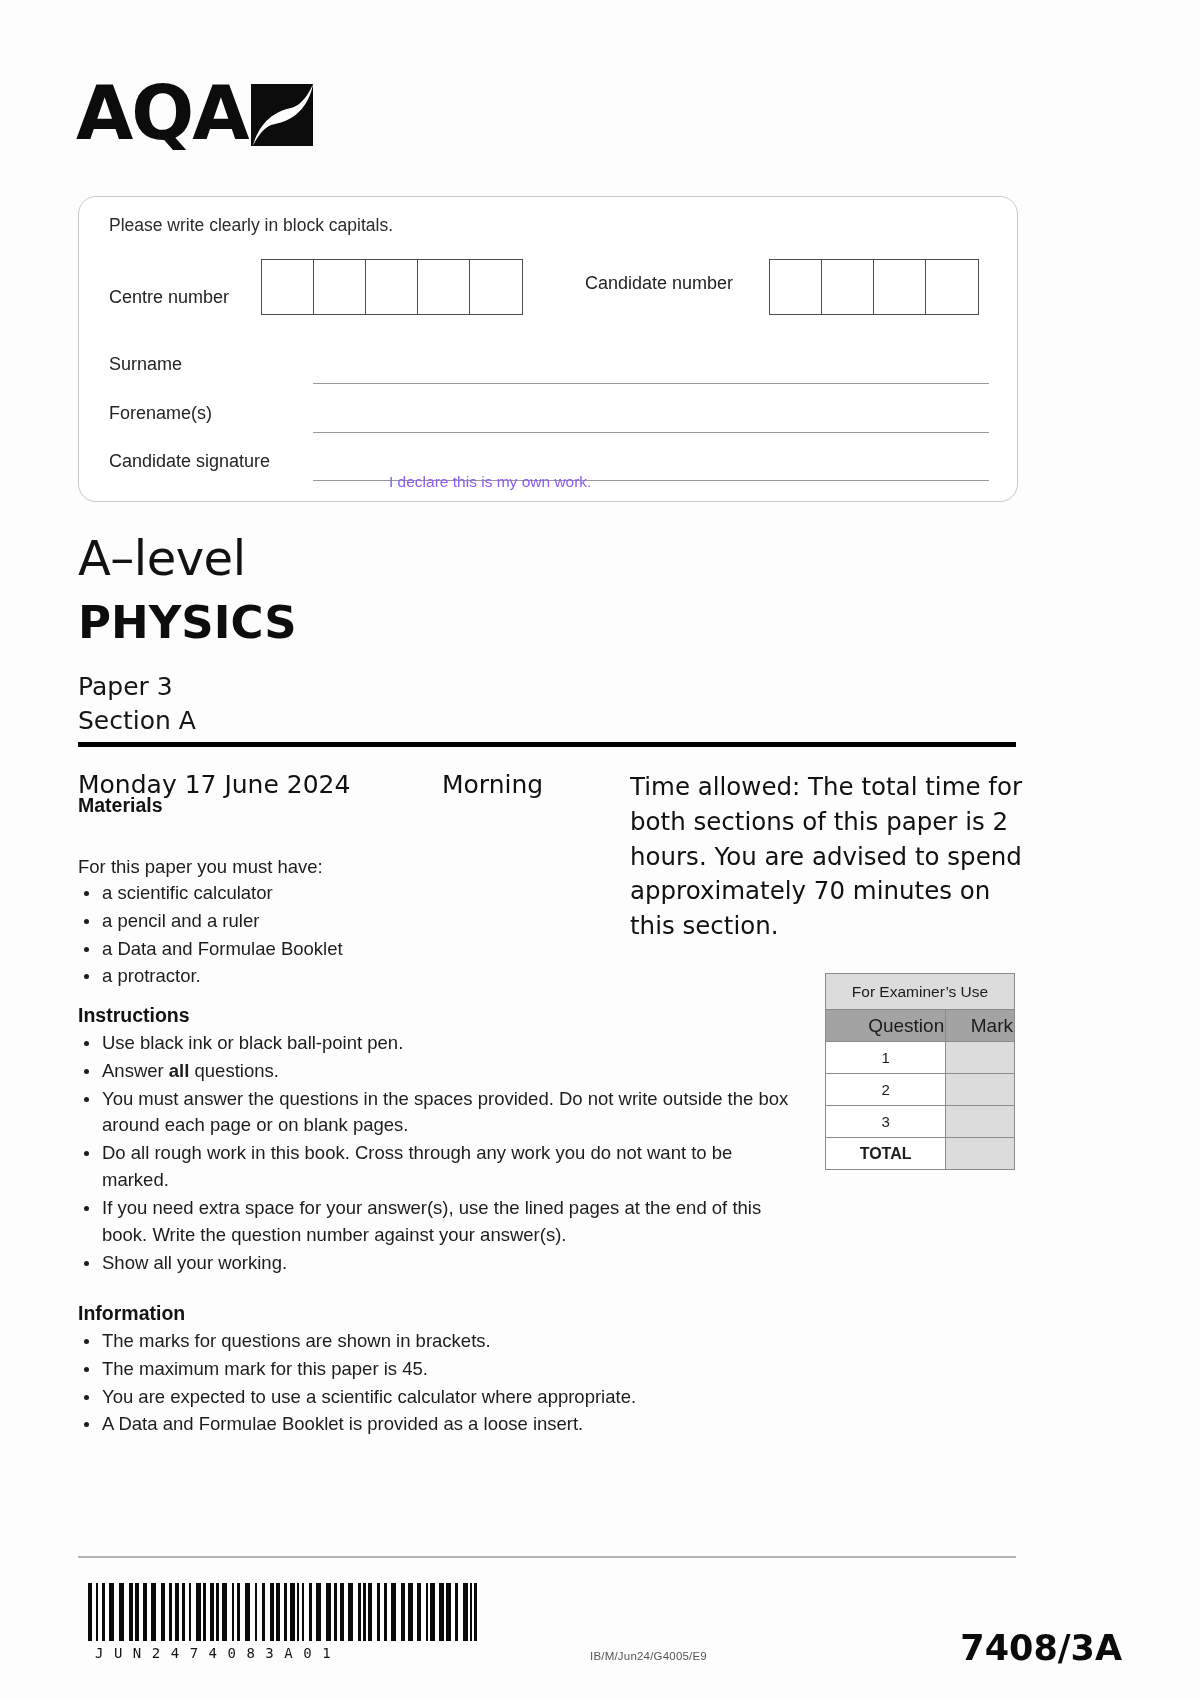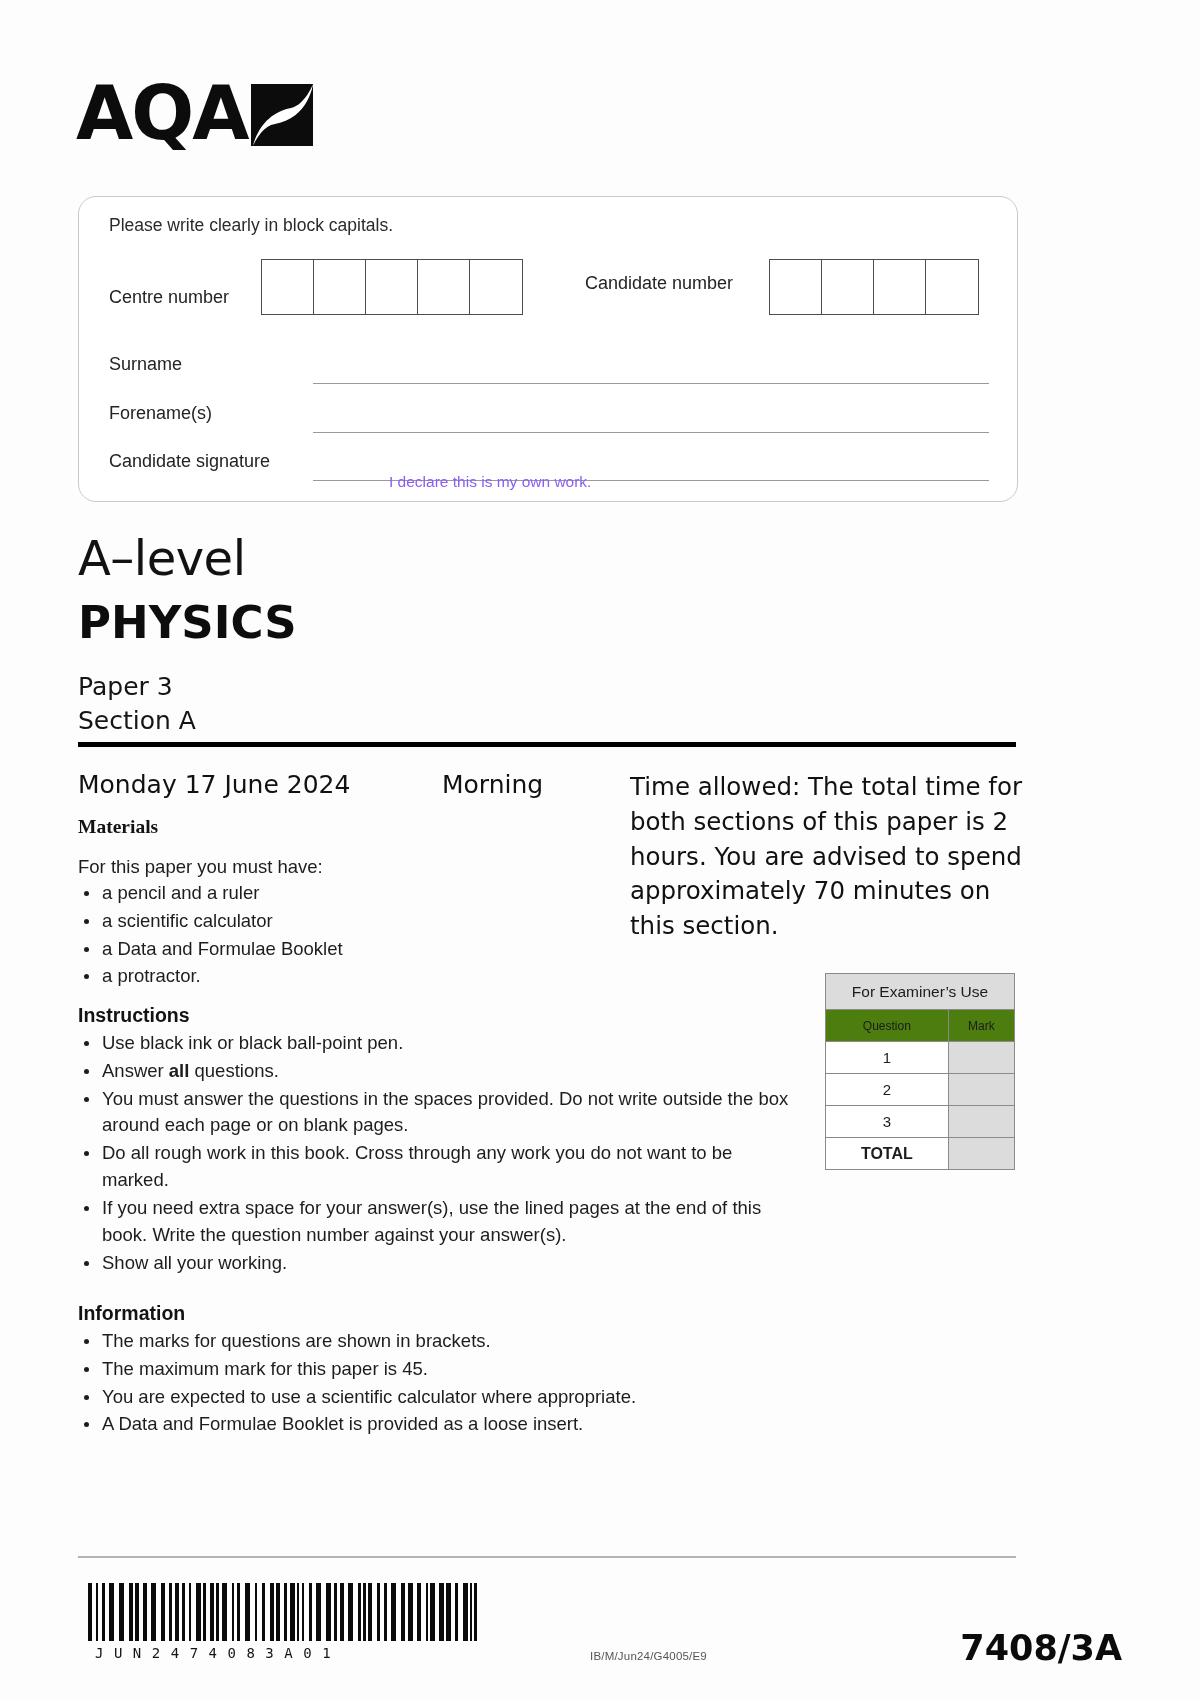--- a/index.html
+++ b/index.html
@@ -194,22 +194,23 @@
     font-weight: 400;
     color: #1c1c1c;
     height: 32px;
   }
   .examiner .hdr-span {
     background: #dcdcdc;
     font-size: 15.5px;
     height: 36px;
   }
   .examiner .col-hdr {
-    background: #4d7c0f;
-    font-size: 12px;
+    background: #a3a3a3;
+    font-size: 19px;
+    text-align: right;
   }
   .examiner .mark-cell { background: #dcdcdc; }
   .examiner .total-lbl { font-weight: 700; font-size: 16px; }
 
   
   .rule-thin {
     position: absolute;
     left: 78px; top: 1556px;
     width: 938px;
     border-top: 2px solid #b4b4b4;
@@ -300,25 +301,25 @@
   <div class="t-paper">
     <div>Paper 3</div>
     <div>Section A</div>
   </div>
   <div class="rule-heavy"></div>
 
   <div class="date-line">Monday 17 June 2024</div>
   <div class="session">Morning</div>
   <div class="time-allowed">Time allowed: The total time for both sections of this paper is 2 hours.  You are advised to spend approximately 70 minutes on this section.</div>
 
-  <div class="sec-head" style="left:78px; top:816px;font-family:Liberation Serif, serif;">Materials</div>
+  <div class="sec-head" style="left:78px; top:794px;">Materials</div>
   <div class="sec-sub" style="left:78px; top:856px;">For this paper you must have:</div>
   <ul class="bullets" style="left:78px; top:880px; width:560px;">
+    <li>a scientific calculator</li>
     <li>a pencil and a ruler</li>
-    <li>a scientific calculator</li>
     <li>a Data and Formulae Booklet</li>
     <li>a protractor.</li>
   </ul>
 
   <div class="sec-head" style="left:78px; top:1004px;">Instructions</div>
   <ul class="bullets" style="left:78px; top:1030px; width:720px;">
     <li>Use black ink or black ball-point pen.</li>
     <li>Answer <b>all</b> questions.</li>
     <li>You must answer the questions in the spaces provided.  Do not write outside the box around each page or on blank pages.</li>
     <li>Do all rough work in this book.  Cross through any work you do not want to be marked.</li>

